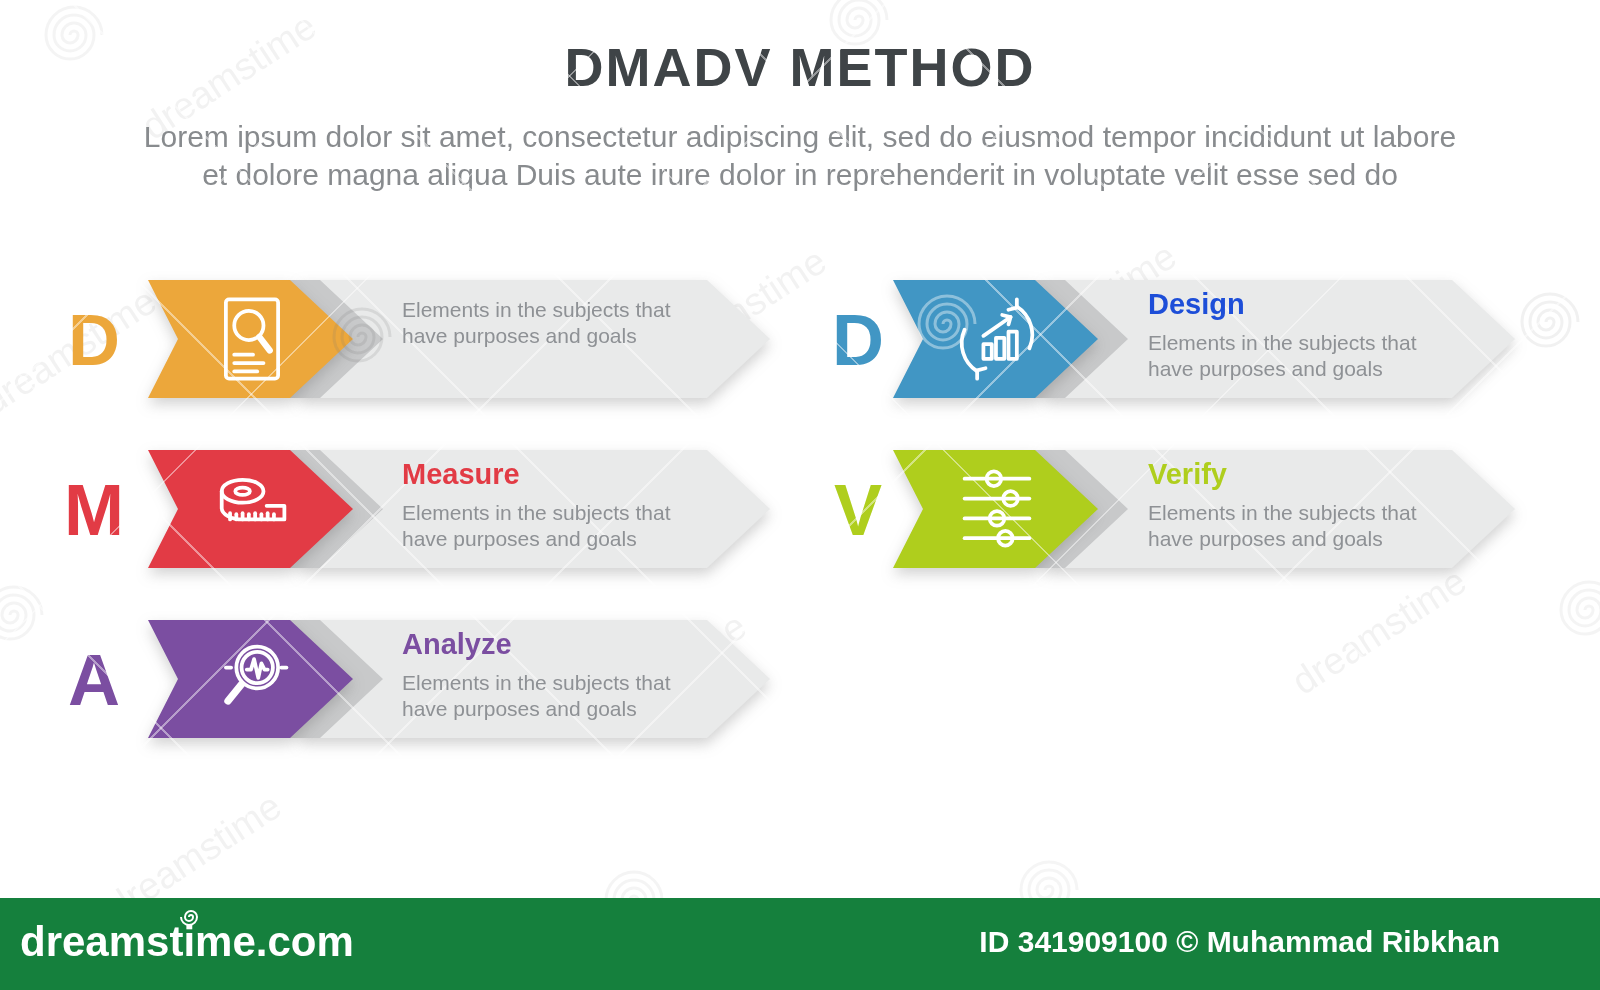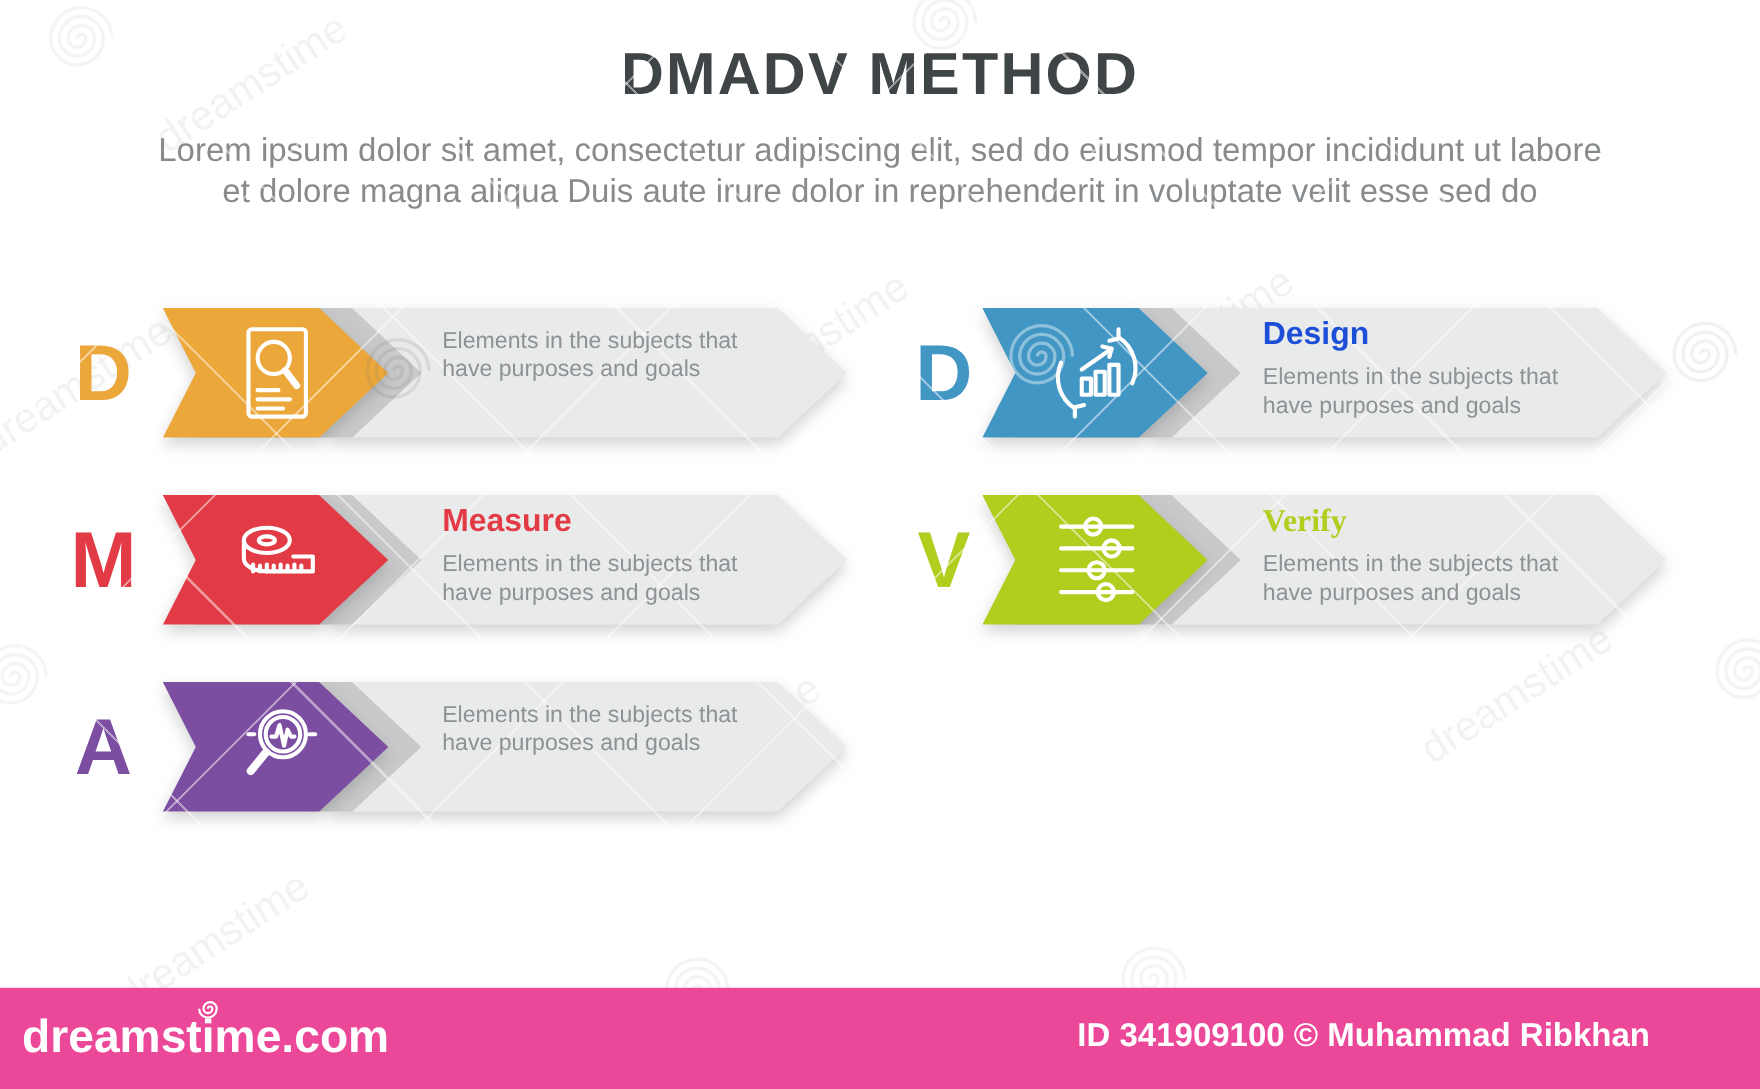--- a/index.html
+++ b/index.html
@@ -186,20 +186,21 @@
     </div>
     <svg class="icon" style="left:205px;top:632px" viewBox="0 0 90 90">
       <circle cx="50" cy="34" r="20"></circle>
       <circle cx="50" cy="34" r="15"></circle>
       <polyline points="40,36 44,36 47,26 51,44 54,30 57,36 60,36"></polyline>
       <line x1="20" y1="34" x2="27" y2="34" stroke-dasharray="5 5"></line>
       <line x1="73" y1="34" x2="82" y2="34" stroke-dasharray="5 5"></line>
       <line x1="35" y1="50" x2="22" y2="66" style="stroke-width:7"></line>
     </svg>
     <div class="textblock" style="left:402px;top:628px">
+      <div class="step-title" style="color: rgb(123, 78, 161);">Analyze</div>
       <div class="step-desc">Elements in the subjects that have purposes and goals</div>
     </div>
   </div>
 
   <div>
     <div class="letter" style="left: 812px; top: 298px; color: rgb(65, 150, 196);">D</div>
     <div class="shape-wrap" style="left:1045px;top:280px">
         <div class="gray-bar"></div>
       </div>
     <div class="shadow-arrow" style="left:923px;top:280px"></div>
@@ -236,28 +237,28 @@
       <line x1="14" y1="16" x2="76" y2="16"></line>
         <circle cx="42" cy="16" r="7"></circle>
       <line x1="14" y1="35" x2="76" y2="35"></line>
         <circle cx="58" cy="35" r="7"></circle>
       <line x1="14" y1="54" x2="76" y2="54"></line>
         <circle cx="45" cy="54" r="7"></circle>
       <line x1="14" y1="73" x2="76" y2="73"></line>
         <circle cx="53" cy="73" r="7"></circle>
     </svg>
     <div class="textblock" style="left:1148px;top:458px">
-      <div class="step-title" style="color: rgb(175, 206, 29); font-family: Liberation Serif, serif;">Verify</div>
+      <div class="step-title" style="color: rgb(175, 206, 29);">Verify</div>
       <div class="step-desc">Elements in the subjects that have purposes and goals</div>
     </div>
   </div>
 
   <div class="diag-lines"></div>
 
-  <div class="footer" style="background-color: #ec4899;">
+  <div class="footer" style="background-color: #15803d;">
     <div class="footer-logo">dreamstime.com</div>
     <svg class="footer-logo-spiral" width="26" height="26" style="color:#ffffff">
       <path d="M13,13 a2,2 0 0,1 4,0 a4,4 0 0,1 -8,0 a6,6 0 0,1 12,0 a8,8 0 0,1 -16,0" stroke="currentColor" fill="none" stroke-width="2"></path>
     </svg>
     <div class="footer-credit">ID 341909100 © Muhammad Ribkhan</div>
   </div>
 
 </div>
 
 </body></html>

